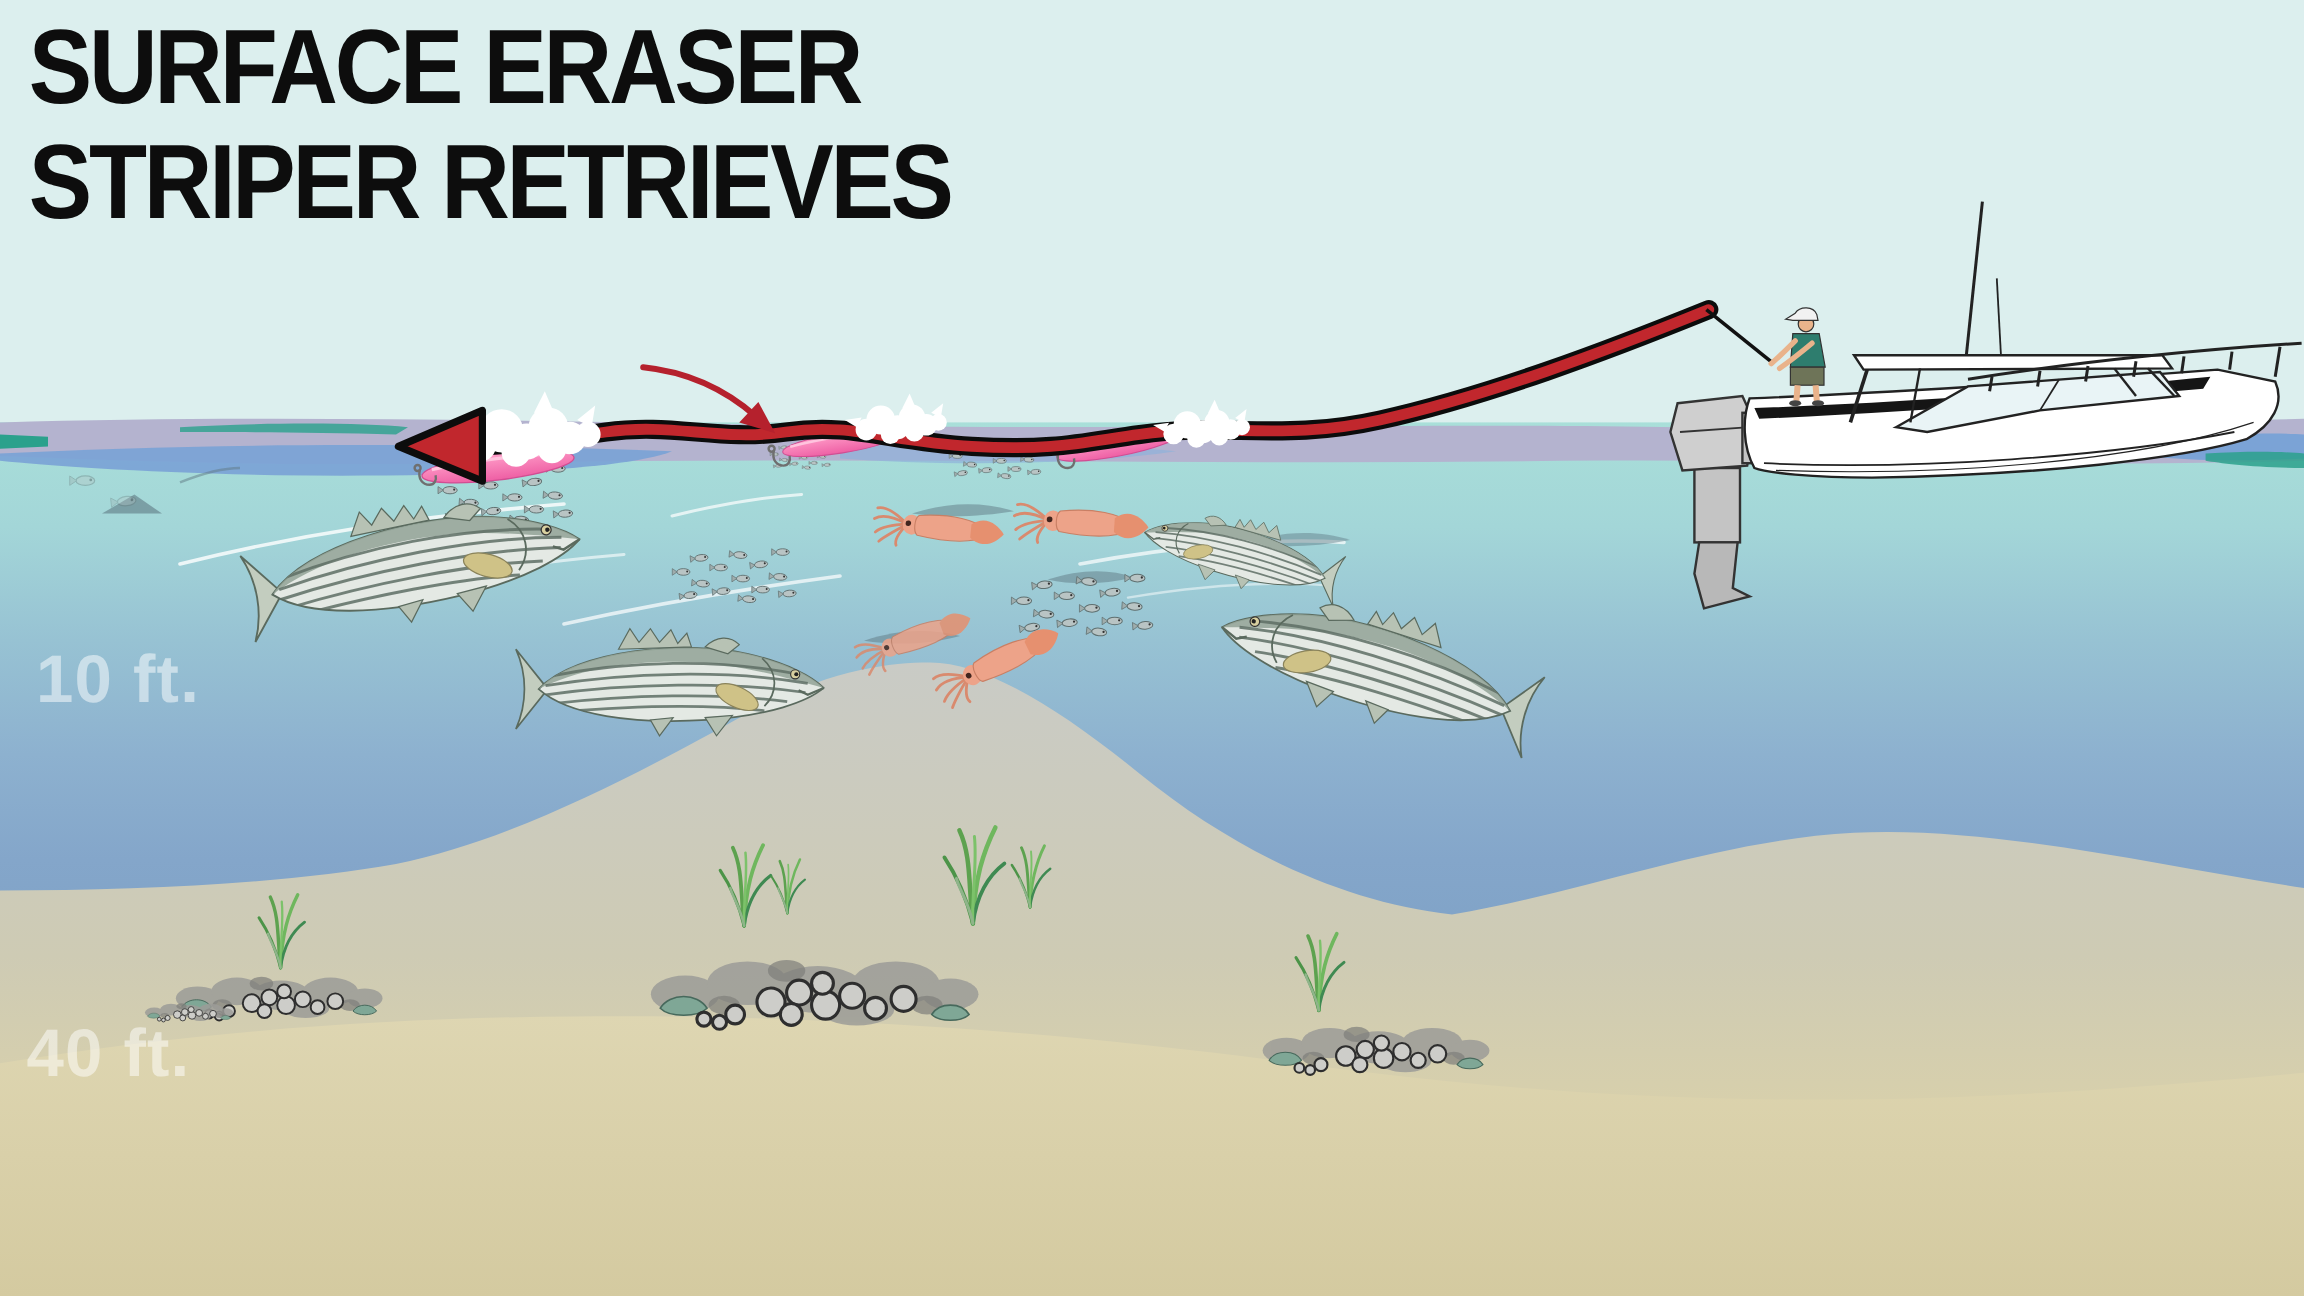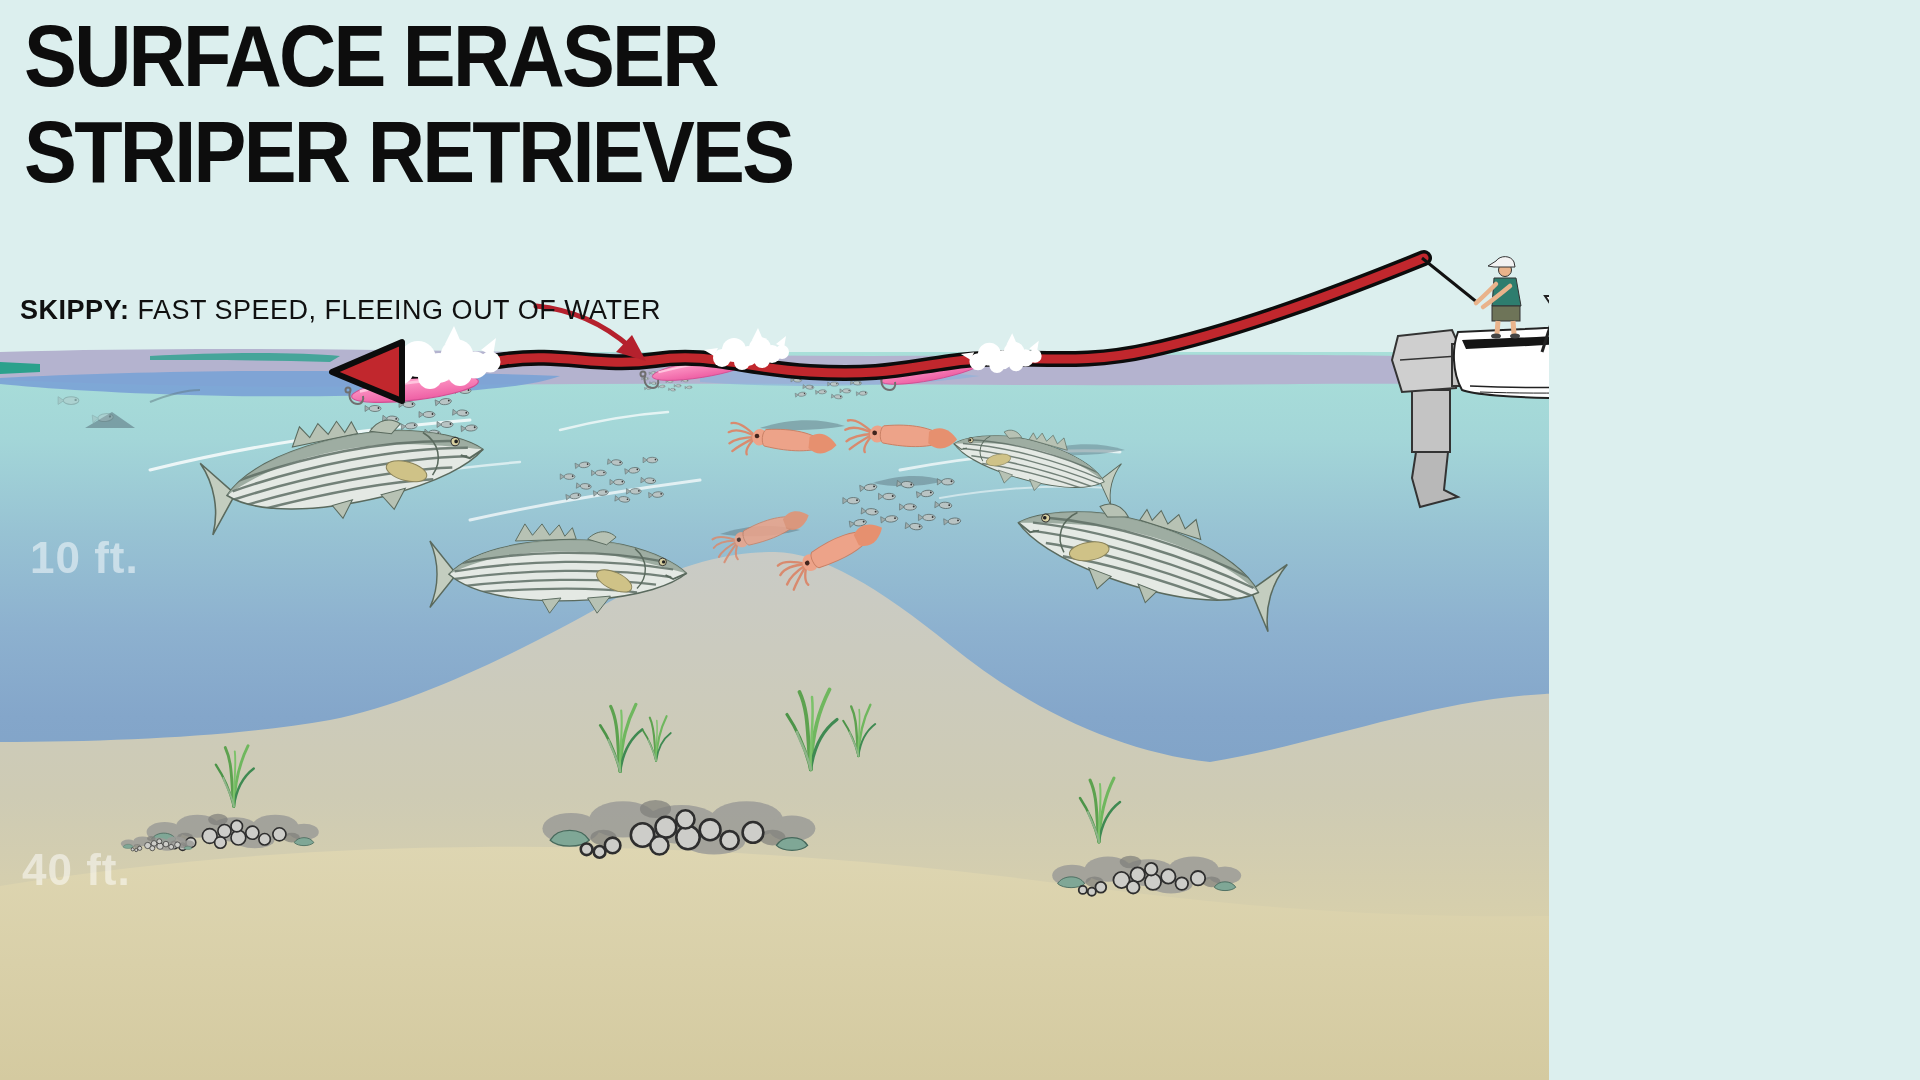--- a/index.html
+++ b/index.html
@@ -1,25 +1,25 @@
 <!DOCTYPE html>
 <html><head>
 <meta charset="utf-8">
 <style>
   html,body{margin:0;padding:0;background:#dcefee;}
-  #stage{position:relative;width:1549px;height:1080px;overflow:hidden;
+  #stage{position:relative;width:1920px;height:1080px;overflow:hidden;
          font-family:"Liberation Sans",sans-serif;}
   #stage svg{position:absolute;left:0;top:0;}
   .title{position:absolute;left:24px;top:8px;color:#0d0d0d;font-weight:800;
          font-size:88px;line-height:1.09;letter-spacing:-3px;
          transform:scaleX(.9);transform-origin:left top;white-space:nowrap;}
   .skippy{position:absolute;left:20px;top:295px;font-size:27px;color:#101010;
           letter-spacing:.5px;white-space:nowrap;}
   .skippy b{font-weight:800;margin-right:8px;}
-  .depth{position:absolute;font-size:44px;font-weight:800;
+  .depth{position:absolute;font-size:56px;font-weight:800;
          color:rgba(255,255,255,.5);letter-spacing:1px;}
   #d10{left:30px;top:533px;}
   #d20{left:22px;top:845px;}
 </style>
 </head>
 <body>
 
 <div id="stage">
 
 <svg width="1920" height="1080" viewBox="0 0 1920 1080">
@@ -322,18 +322,17 @@
   <path d="M536,306 C575,310 605,325 630,347" stroke="#b5212d" stroke-width="5" fill="none" stroke-linecap="round"></path>
   <path d="M646,361 L616,352 L632,335 Z" fill="#b5212d"></path>
 </g>
 </svg>
 
 <div class="title">
   <div>SURFACE ERASER</div>
   <div>STRIPER RETRIEVES</div>
 </div>
 
-<div class="skippy"><b>SKIPPY:</b><span>FAST SPEED, FLEEING OUT OF WATER</span></div>
 
 <div class="depth" id="d10">10 ft.</div>
 <div class="depth" id="d20">40 ft.</div>
 
 </div>
 
 </body></html>

